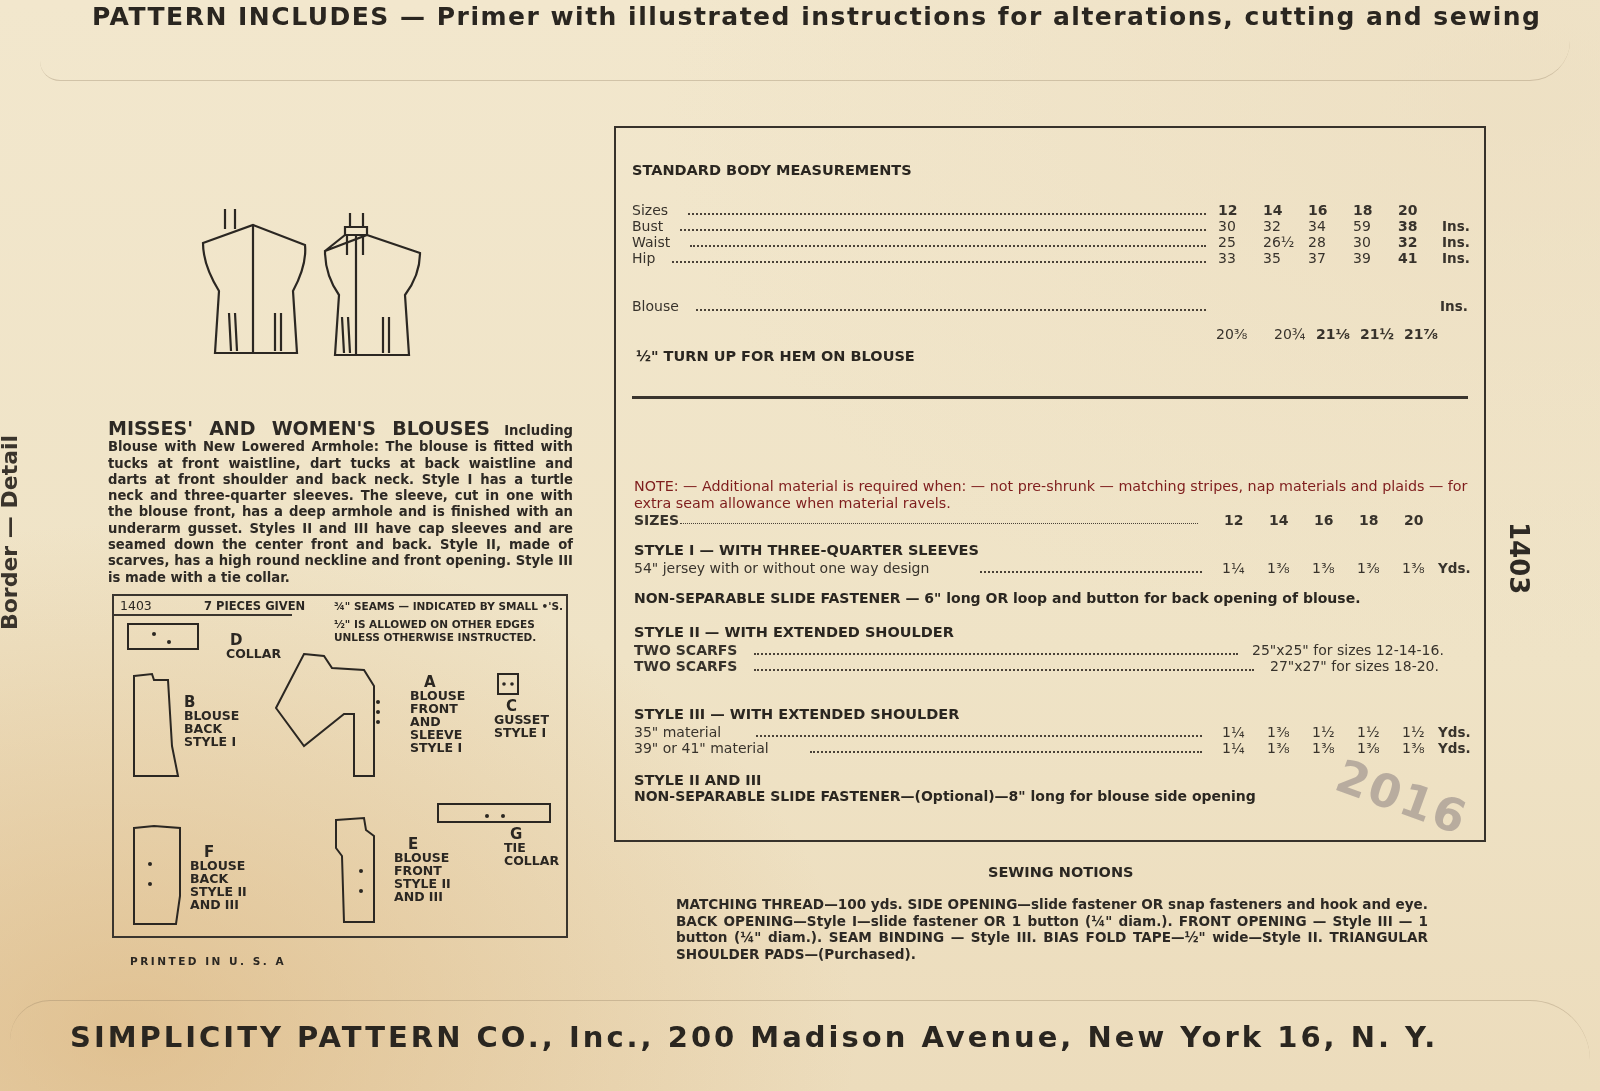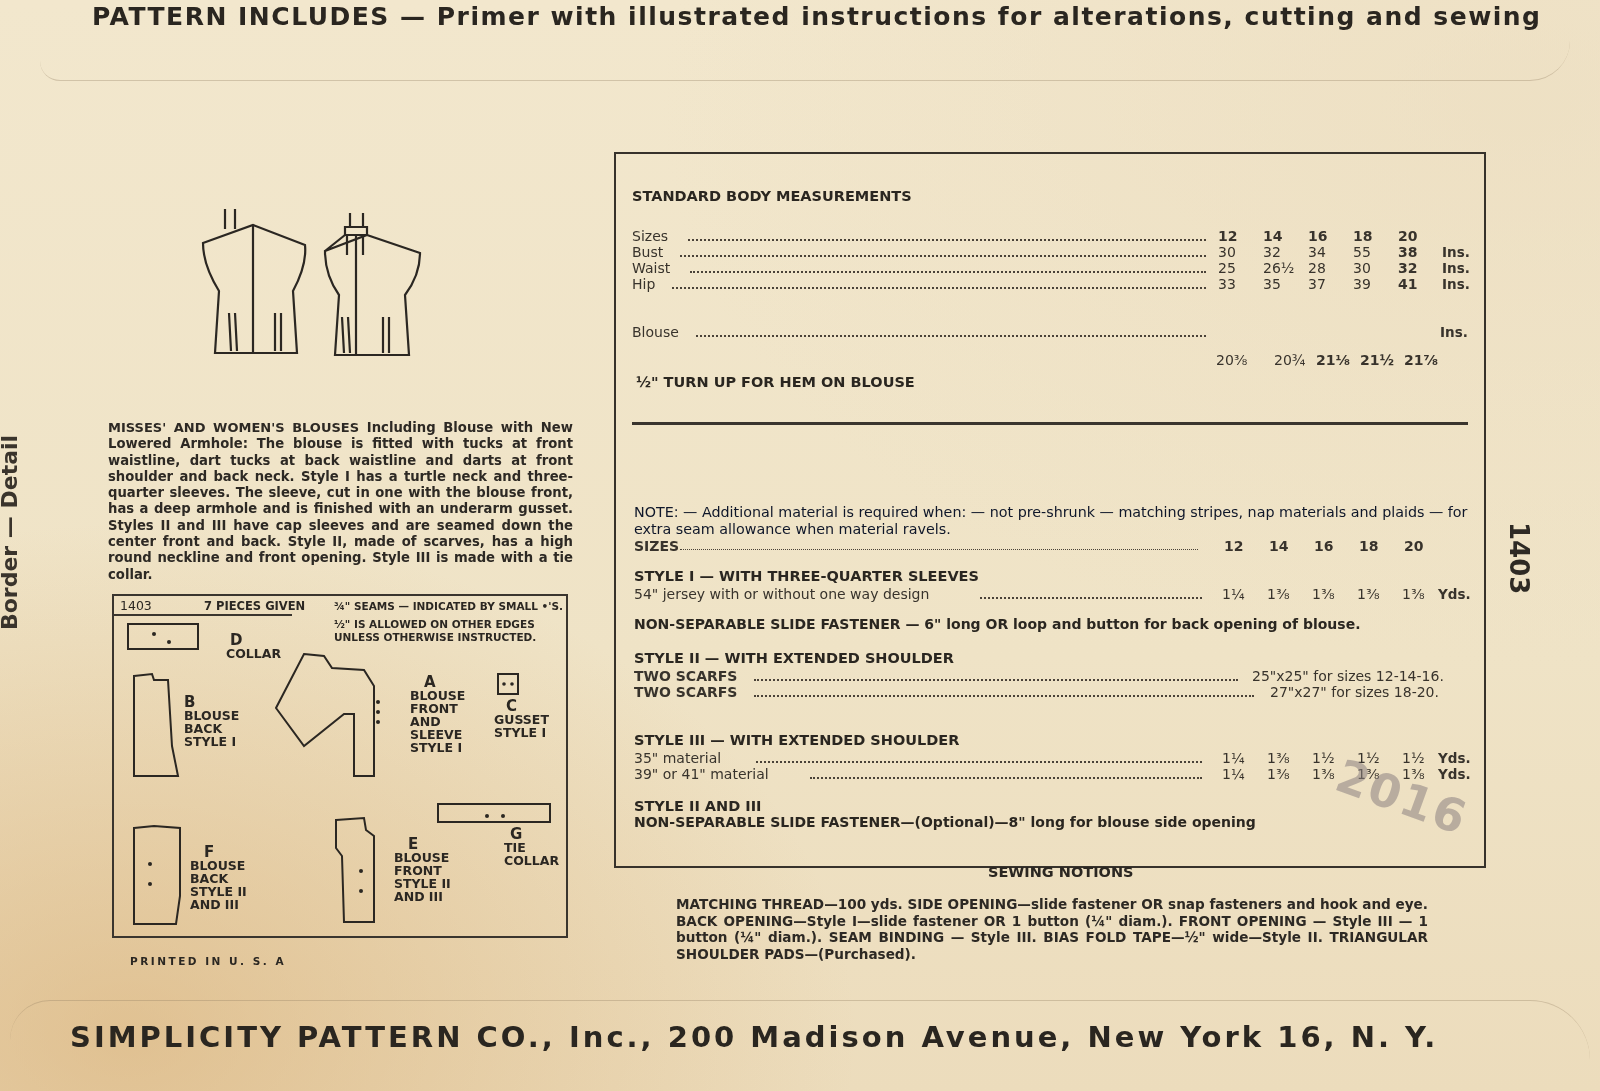--- a/index.html
+++ b/index.html
@@ -14,38 +14,38 @@
     border-bottom:1px solid rgba(150,130,100,.35);border-radius:0 0 40px 20px;}
   .flap-bottom{position:absolute;left:10px;top:1000px;width:1580px;height:95px;
     border-top:1px solid rgba(150,130,100,.35);border-radius:40px 60px 0 0;}
   .top-header{position:absolute;left:92px;top:2px;font-size:25px;font-weight:bold;
     letter-spacing:1.5px;white-space:nowrap;color:#2a2620;}
   .side-text{position:absolute;left:-88px;top:520px;transform:rotate(-90deg);
     font-size:22px;font-weight:bold;white-space:nowrap;color:#3a342c;}
   .sketch{position:absolute;left:195px;top:205px;}
   .desc{position:absolute;left:108px;top:420px;width:465px;font-size:13.2px;
     font-weight:bold;line-height:16.3px;text-align:justify;color:#2d2924;}
-  .desc b{font-size:13px;}
+  .desc b{font-size:19px;}
   .layout{position:absolute;left:112px;top:594px;width:452px;height:340px;
     border:2px solid #3a352e;}
   .layout .hdr{position:absolute;font-size:11.5px;font-weight:bold;white-space:nowrap;}
   .piece-label{position:absolute;font-size:12.5px;font-weight:bold;line-height:13px;text-align:left;}
   .piece-letter{font-size:15px;display:block;}
   .printed{position:absolute;left:112px;top:955px;font-size:10.5px;font-weight:bold;letter-spacing:2.5px;margin-left:18px;}
-  .box{position:absolute;left:614px;top:152px;width:868px;height:712px;border:2.5px solid #37322b;text-decoration:underline;}
+  .box{position:absolute;left:614px;top:126px;width:868px;height:712px;border:2.5px solid #37322b;text-decoration:underline;}
   .sec-title{position:absolute;font-size:14.5px;font-weight:bold;white-space:nowrap;color:#2a2620;}
   .row{position:absolute;left:16px;width:836px;height:16px;font-size:14px;white-space:nowrap;color:#38332c;}
   .row .lab{position:absolute;left:0;top:0;background:transparent;}
   .row .dots{position:absolute;top:11px;height:0;border-bottom:2px dotted #4a4238;}
   .row .vals{position:absolute;top:0;}
   .row .vals span{display:inline-block;width:45px;}
   .row .unit{position:absolute;top:0;font-weight:bold;font-size:13.5px;}
   .bold{font-weight:bold;}
   .thick-rule{position:absolute;left:16px;top:268px;width:836px;height:3px;background:#3a352e;}
-  .note{position:absolute;left:18px;top:350px;width:840px;font-size:14.3px;line-height:17px;color:#0f172a;}
+  .note{position:absolute;left:18px;top:350px;width:840px;font-size:14.3px;line-height:17px;color:#7f1d1d;}
   .notions-title{position:absolute;left:988px;top:864px;font-size:14.5px;font-weight:bold;}
   .notions{position:absolute;left:676px;top:896px;width:752px;font-size:13.6px;font-weight:bold;
     line-height:16.6px;text-align:justify;color:#2d2924;}
   .right-num{position:absolute;left:1494px;top:522px;transform:rotate(90deg);transform-origin:left top;
     font-size:26px;font-weight:bold;color:#2e2a24;left:1534px;}
   .stamp{position:absolute;left:1334px;top:770px;transform:rotate(20deg);font-size:46px;font-weight:bold;
     color:rgba(140,130,130,.55);letter-spacing:2px;}
   .footer{position:absolute;left:70px;top:1020px;font-size:29px;font-weight:bold;letter-spacing:3px;
     white-space:nowrap;color:#2a2620;}
 </style>
@@ -150,21 +150,21 @@
   <div class="sec-title" style="left:16px;top:34px;">STANDARD BODY MEASUREMENTS</div>
 
   <div class="row" style="top:74px;">
     <span class="lab">Sizes</span>
     <span class="dots" style="left:56px;width:518px;"></span>
     <span class="vals bold" style="left:586px;"><span>12</span><span>14</span><span>16</span><span>18</span><span>20</span></span>
   </div>
   <div class="row" style="top:90px;">
     <span class="lab">Bust</span>
     <span class="dots" style="left:48px;width:526px;"></span>
-    <span class="vals" style="left:586px;"><span>30</span><span>32</span><span>34</span><span>55</span><span class="bold">38</span></span>
+    <span class="vals" style="left:586px;"><span>30</span><span>32</span><span>34</span><span>59</span><span class="bold">38</span></span>
     <span class="unit" style="left:810px;">Ins.</span>
   </div>
   <div class="row" style="top:106px;">
     <span class="lab">Waist</span>
     <span class="dots" style="left:58px;width:516px;"></span>
     <span class="vals" style="left:586px;"><span>25</span><span>26½</span><span>28</span><span>30</span><span class="bold">32</span></span>
     <span class="unit" style="left:810px;">Ins.</span>
   </div>
   <div class="row" style="top:122px;">
     <span class="lab">Hip</span>

